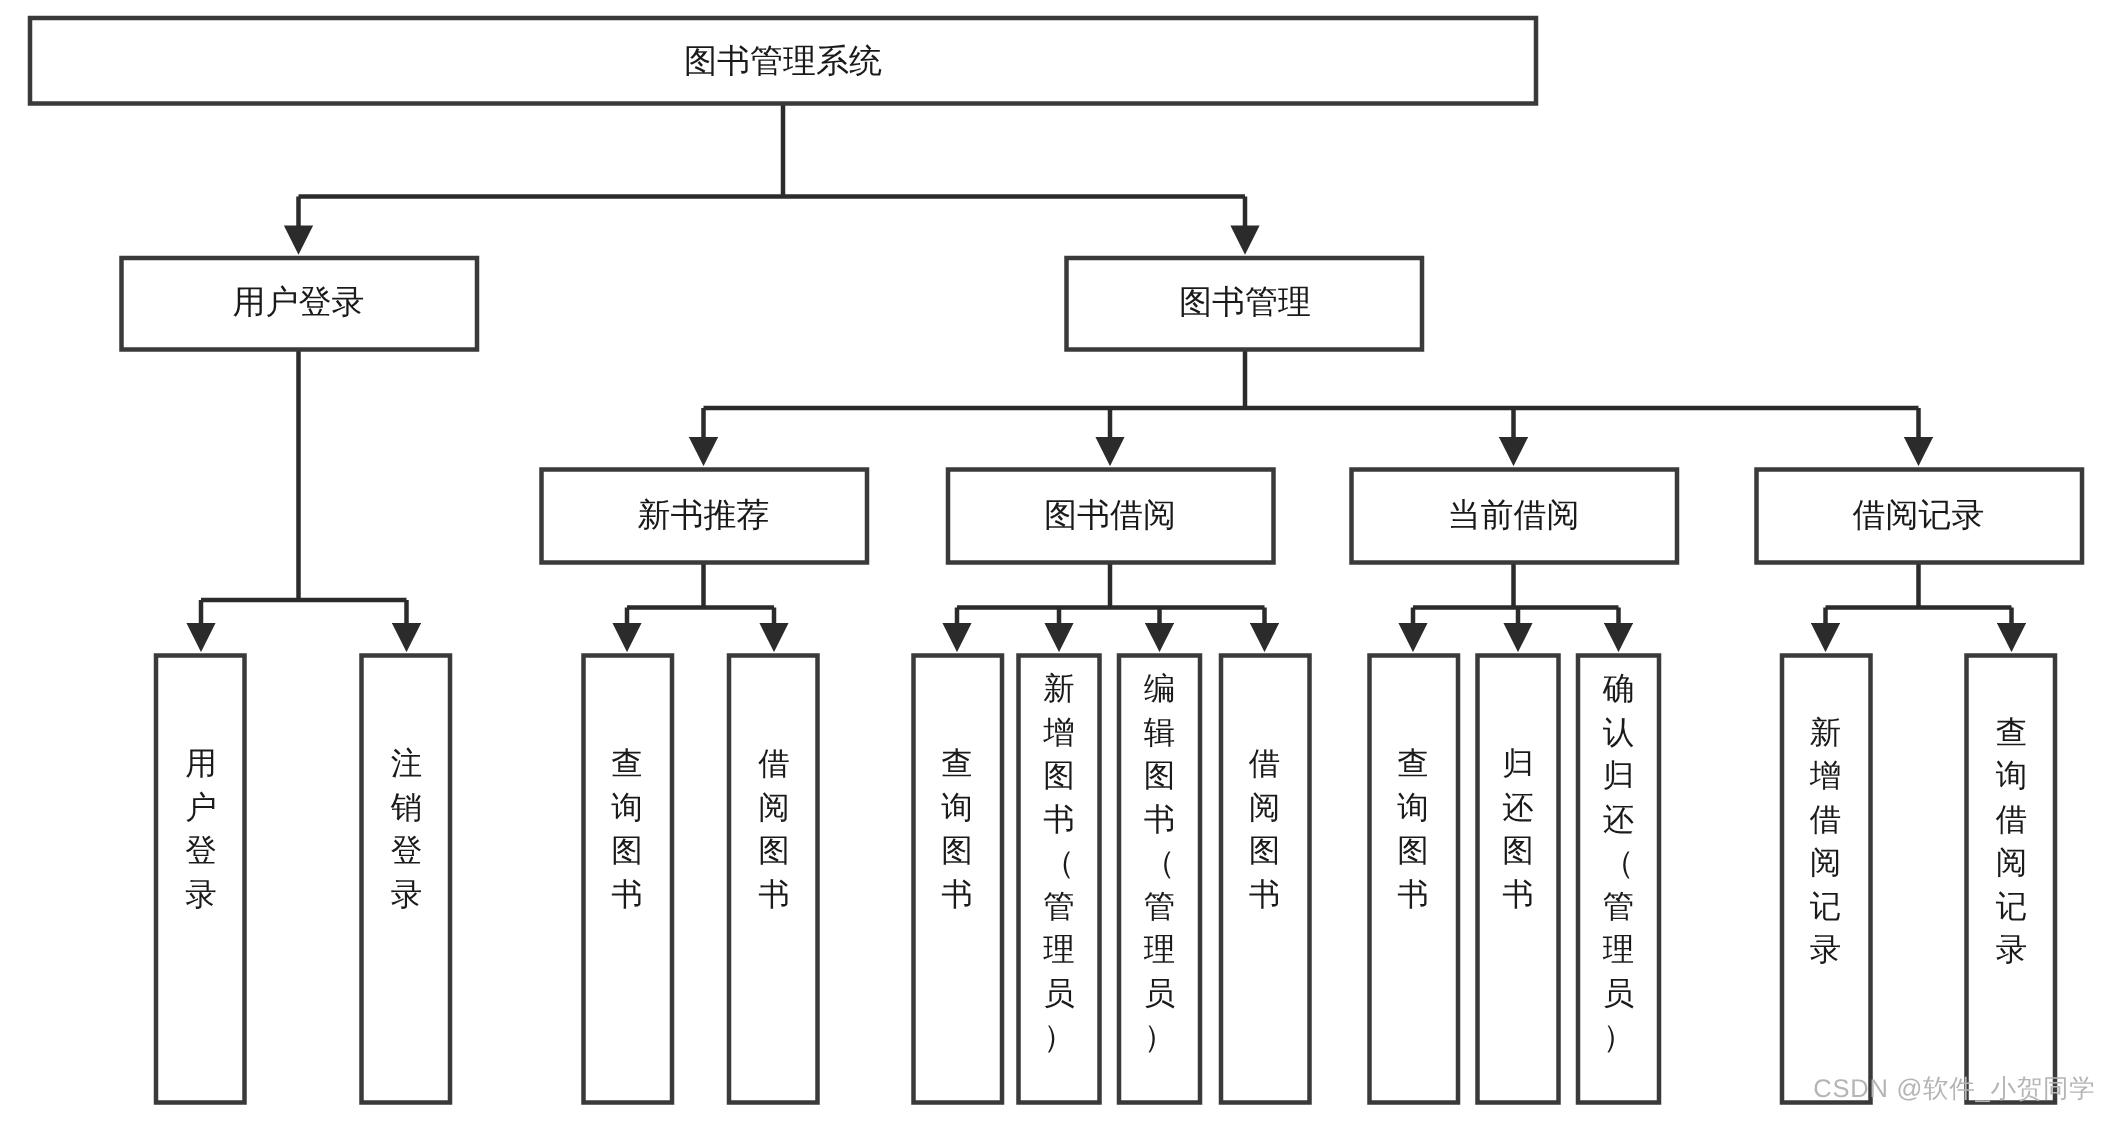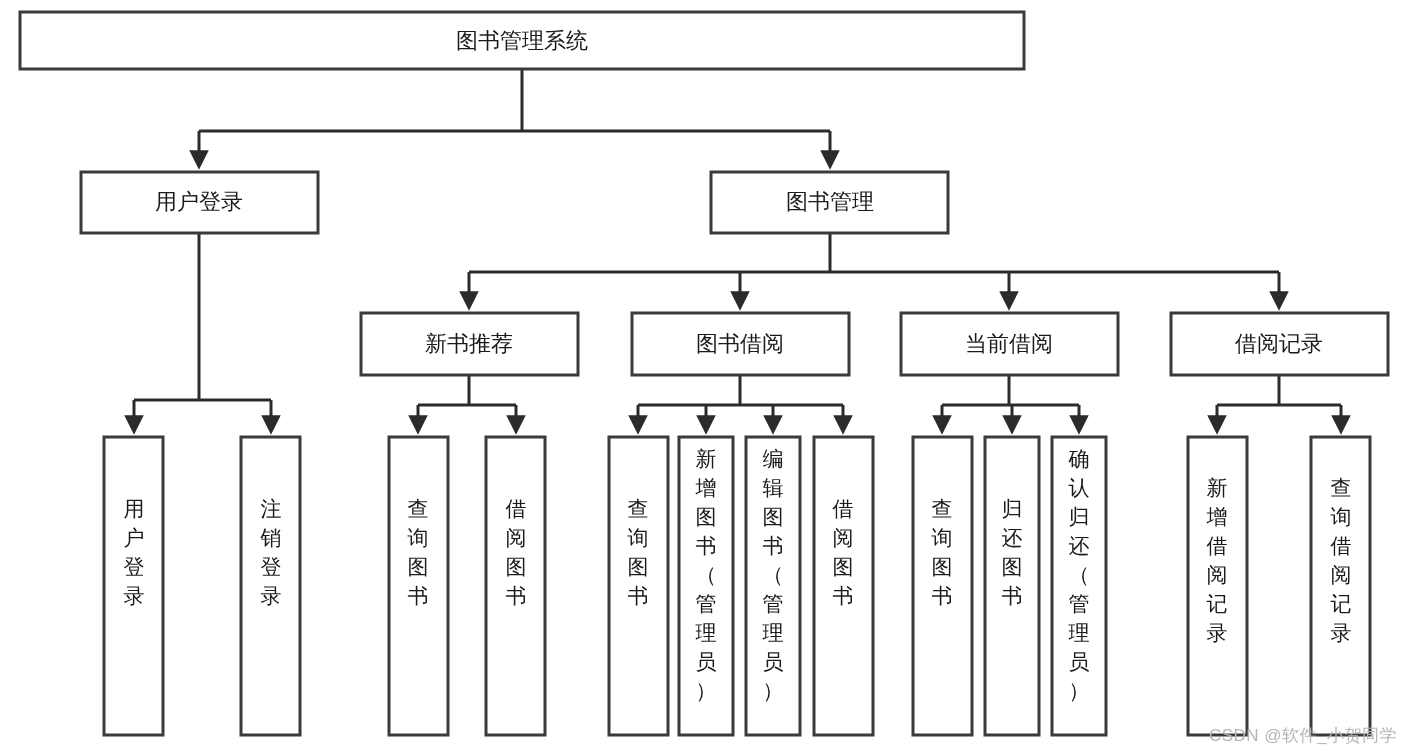--- a/index.html
+++ b/index.html
@@ -42,21 +42,21 @@
     stroke-width: 3;
     fill: none;
   }
   .arrow-head {
     fill: #2b2b2b;
     stroke: none;
   }
   .watermark {
     position: absolute;
     right: 8px;
-    bottom: 0;
+    bottom: 10px;
     font-family: "Liberation Sans", "DejaVu Sans", sans-serif;
     font-size: 17px;
     color: #b5b5b5;
     white-space: nowrap;
     letter-spacing: 0.5px;
     margin-left: 13px;
   }
 </style>
 </head>
 <body>

